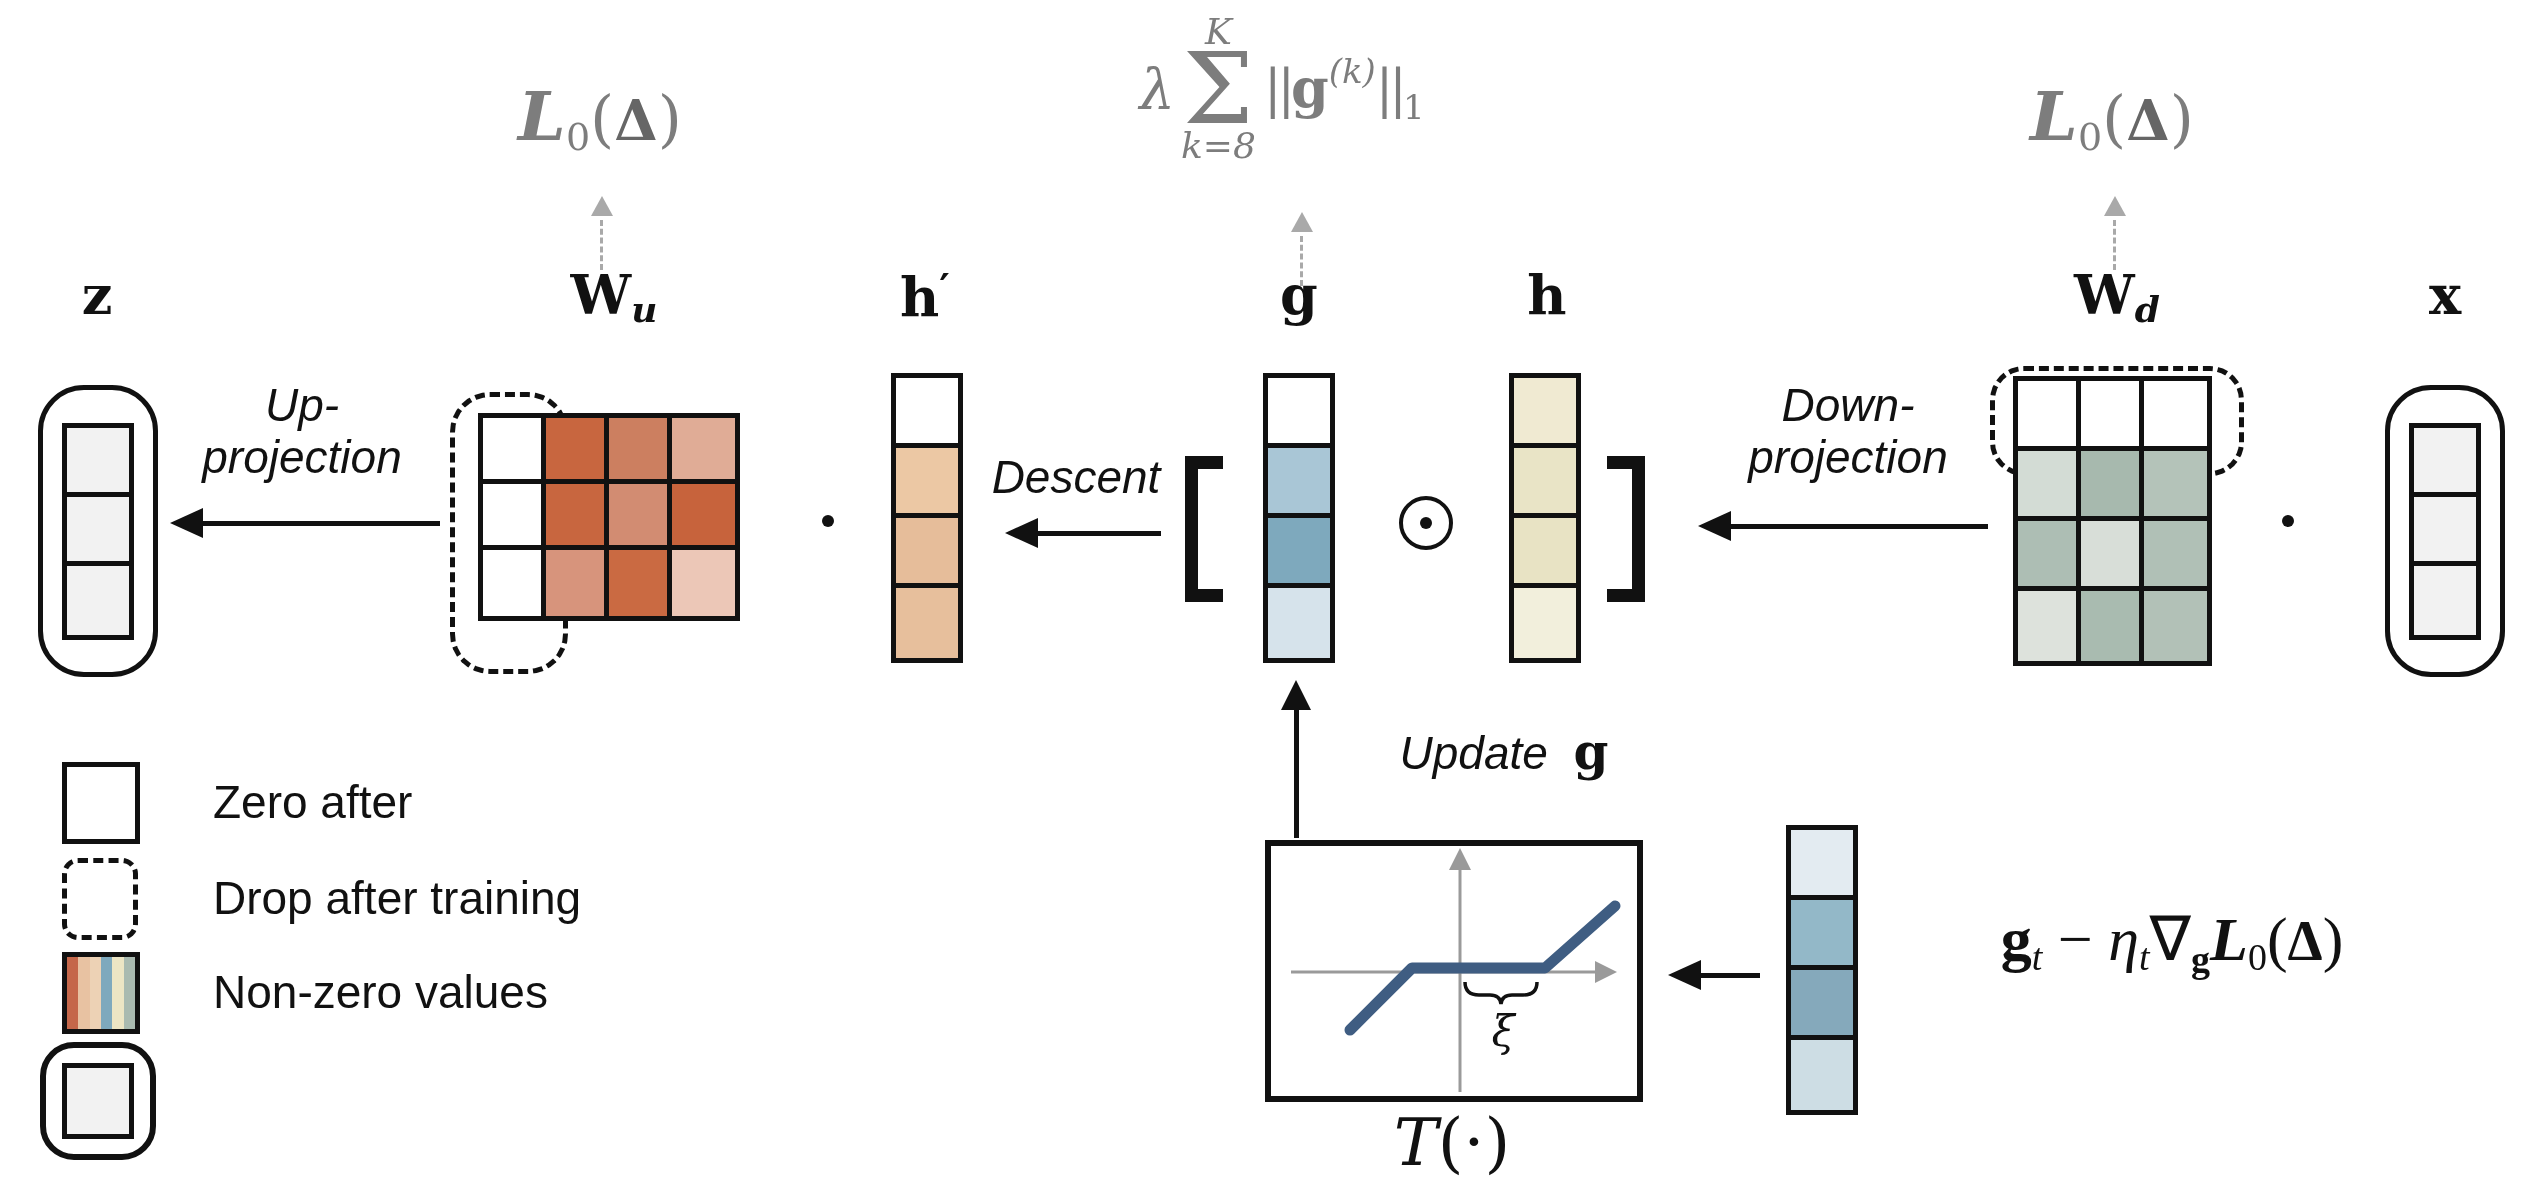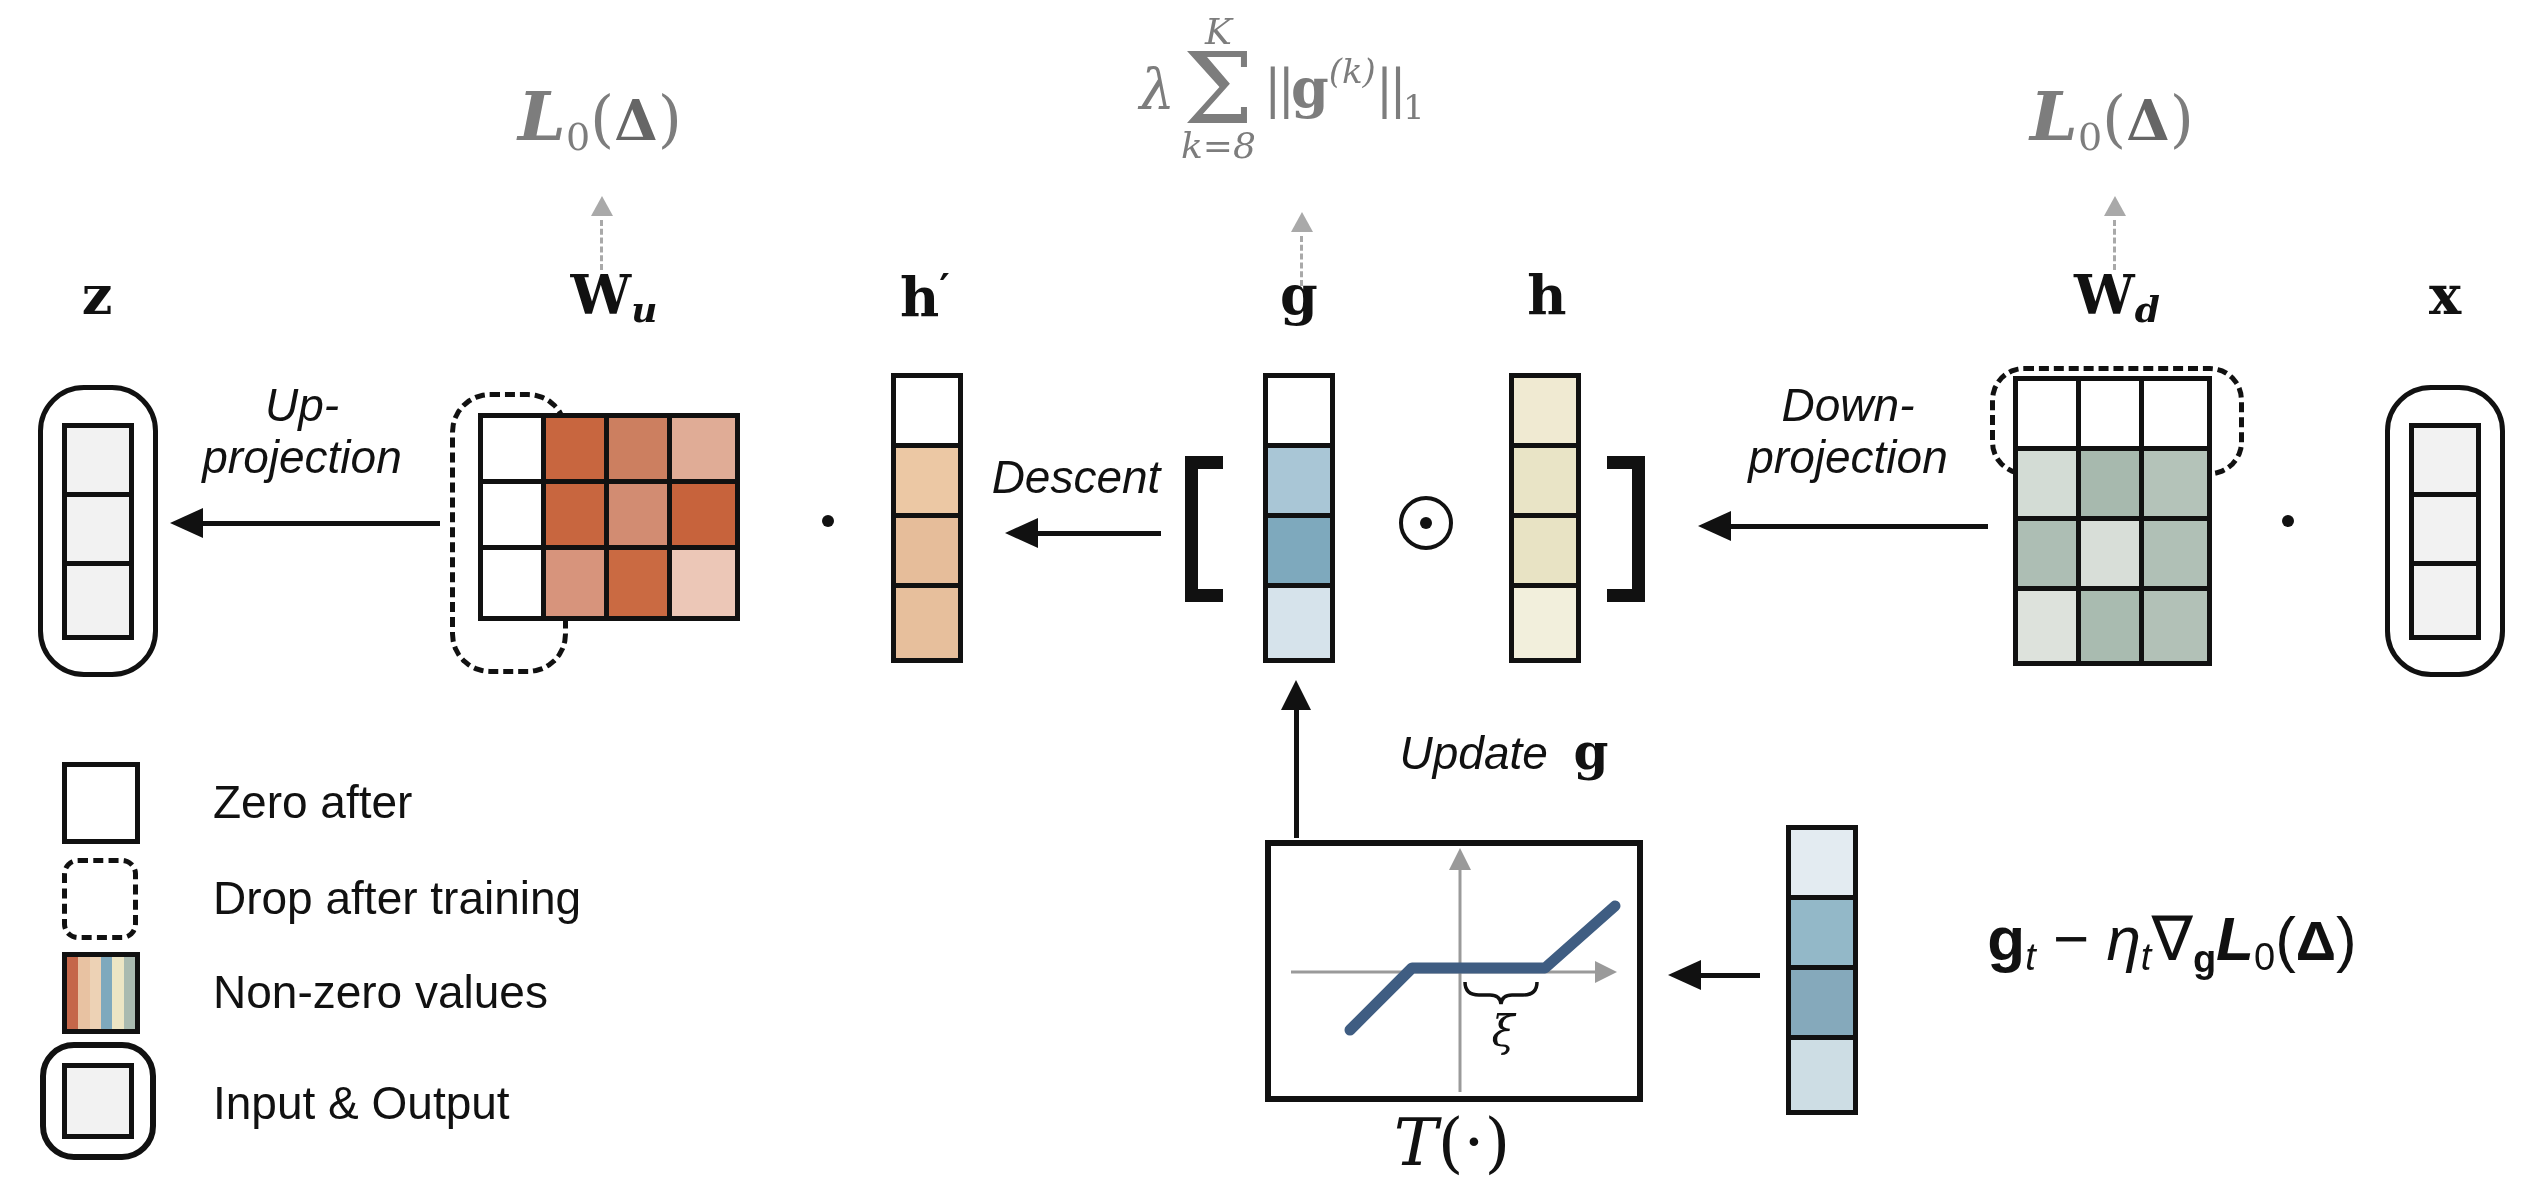--- a/index.html
+++ b/index.html
@@ -20,21 +20,21 @@
   .sumf .lam { font-size:56px; font-style:italic; margin-right:6px; }
   .sumf .sigcol { display:flex; flex-direction:column; align-items:center; line-height:1; }
   .sumf .lim { font-size:36px; font-style:italic; }
   .sumf .sig { font-size:100px; line-height:0.78; }
   .sumf .normgrp { font-size:52px; margin-left:8px; }
   .sumf .norm { letter-spacing:-4px; }
   .sumf .gbold { font-weight:bold; font-size:54px; }
   .sumf .sup { font-size:34px; font-style:italic; vertical-align:24px; }
   .sumf .sub1 { font-size:34px; vertical-align:-12px; }
 
-  .pgd { position:absolute; transform:translateX(-50%); font-family:Liberation Sans, sans-serif;
+  .pgd { position:absolute; transform:translateX(-50%); font-family:Liberation Serif, serif;
          font-size:62px; line-height:1; white-space:nowrap; color:#111; }
   .pgd .b { font-weight:bold; }
   .pgd .i { font-style:italic; }
   .pgd .s { font-size:38px; vertical-align:-10px; }
   .pgd .sb { font-size:38px; font-weight:bold; vertical-align:-12px; }
   .pgd .delta { font-weight:bold; font-size:56px; }
   .caption { position:absolute; transform:translateX(-50%); font-style:italic; font-size:46px;
              white-space:nowrap; color:#111; }
 
   .anno { position:absolute; transform:translateX(-50%); font-style:italic; font-size:46px;
@@ -291,15 +291,14 @@
       <div class="cell" style="background: rgb(237, 210, 181);"></div>
       <div class="cell" style="background: rgb(126, 169, 189);"></div>
       <div class="cell" style="background: rgb(236, 229, 196);"></div>
       <div class="cell" style="background: rgb(169, 186, 176);"></div>
     </div>
   <div class="lg-label" style="left:213px; top:965px;">Non-zero values</div>
 
   <div class="lg-icon-io" style="left:40px; top:1042px;">
     <div class="lg-icon-io-inner"></div>
   </div>
-  <div class="lg-label" style="left:213px; top:1076px;">Input &amp; Output</div>
 
 </div>
 
 </body></html>

